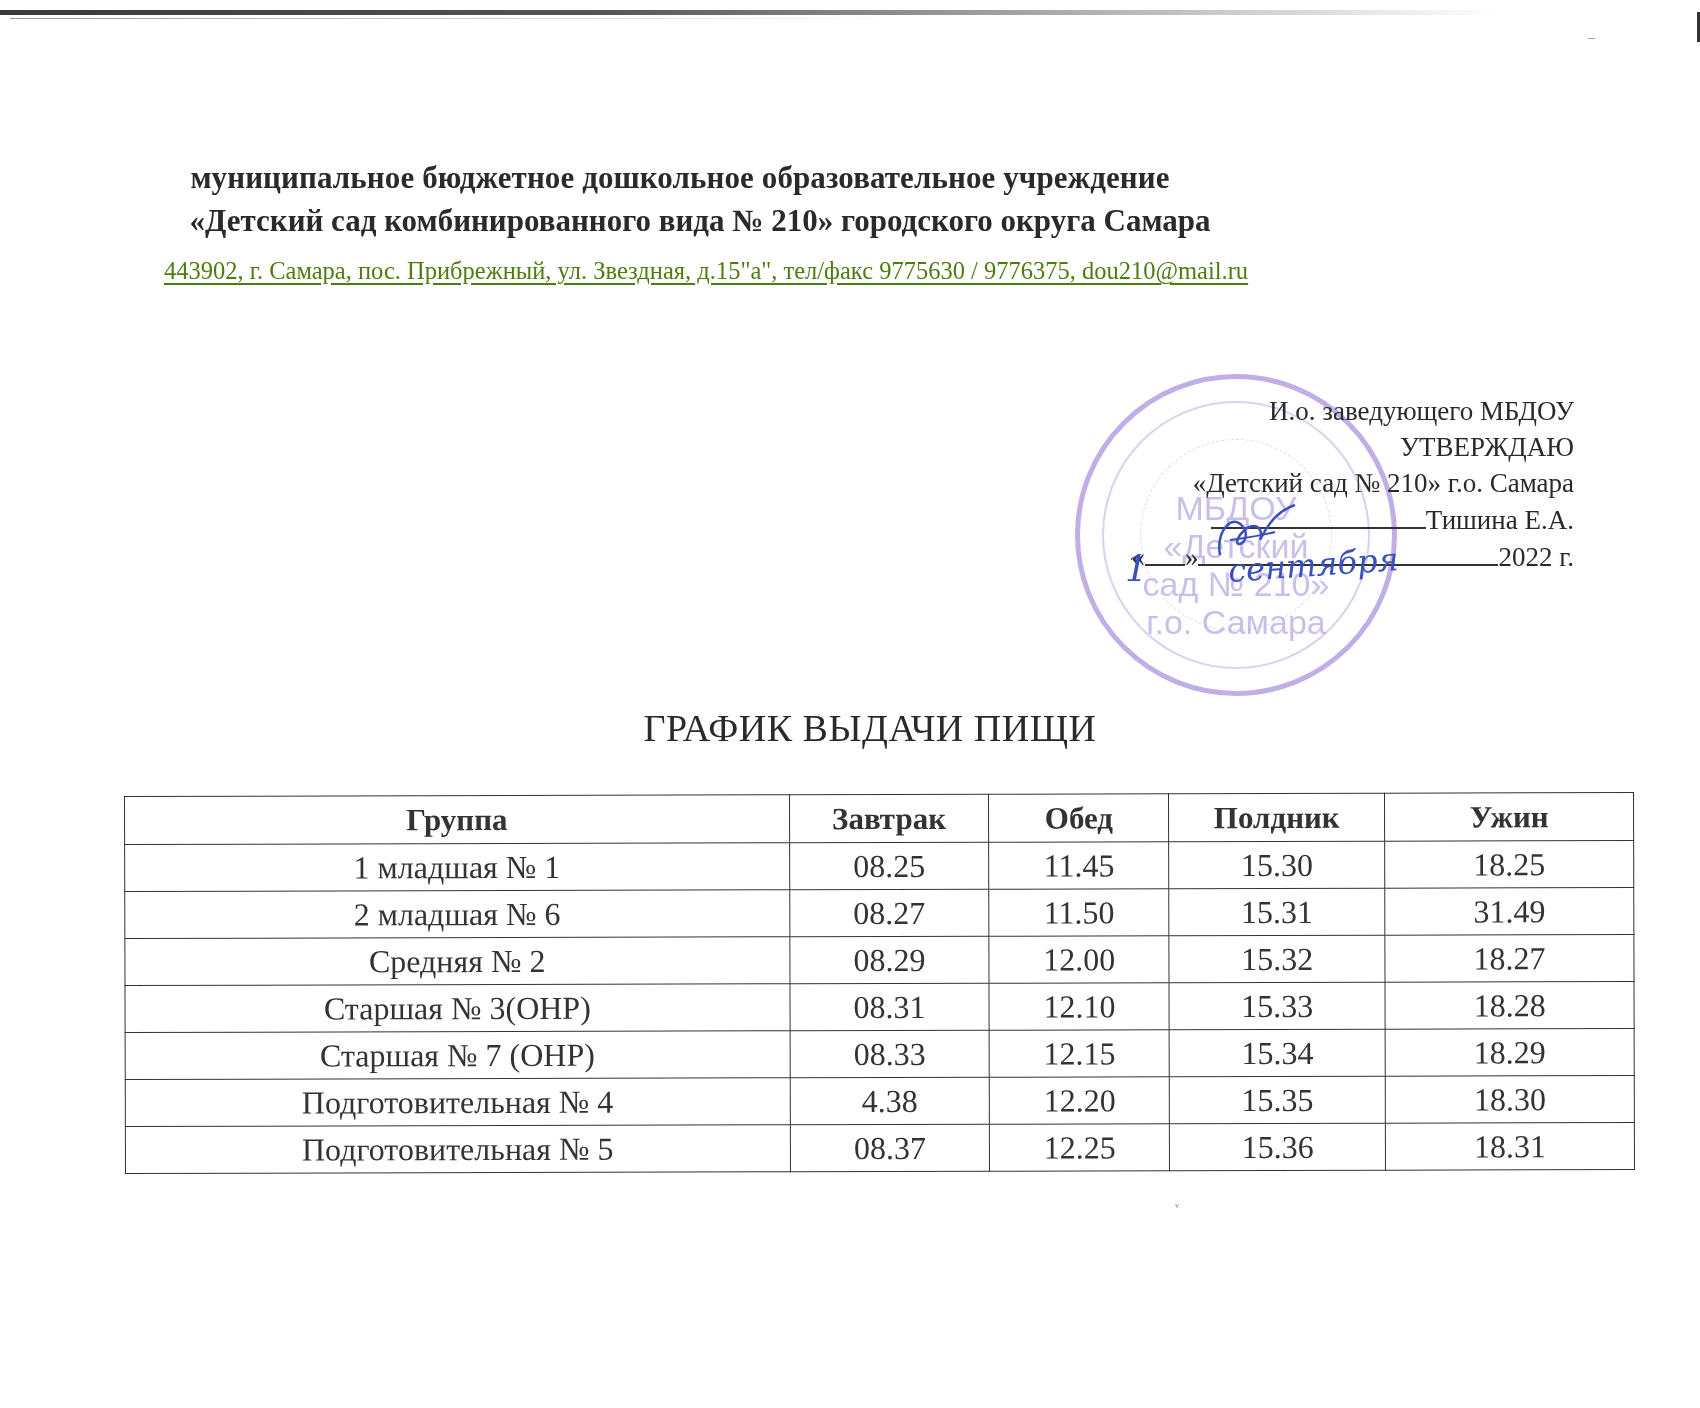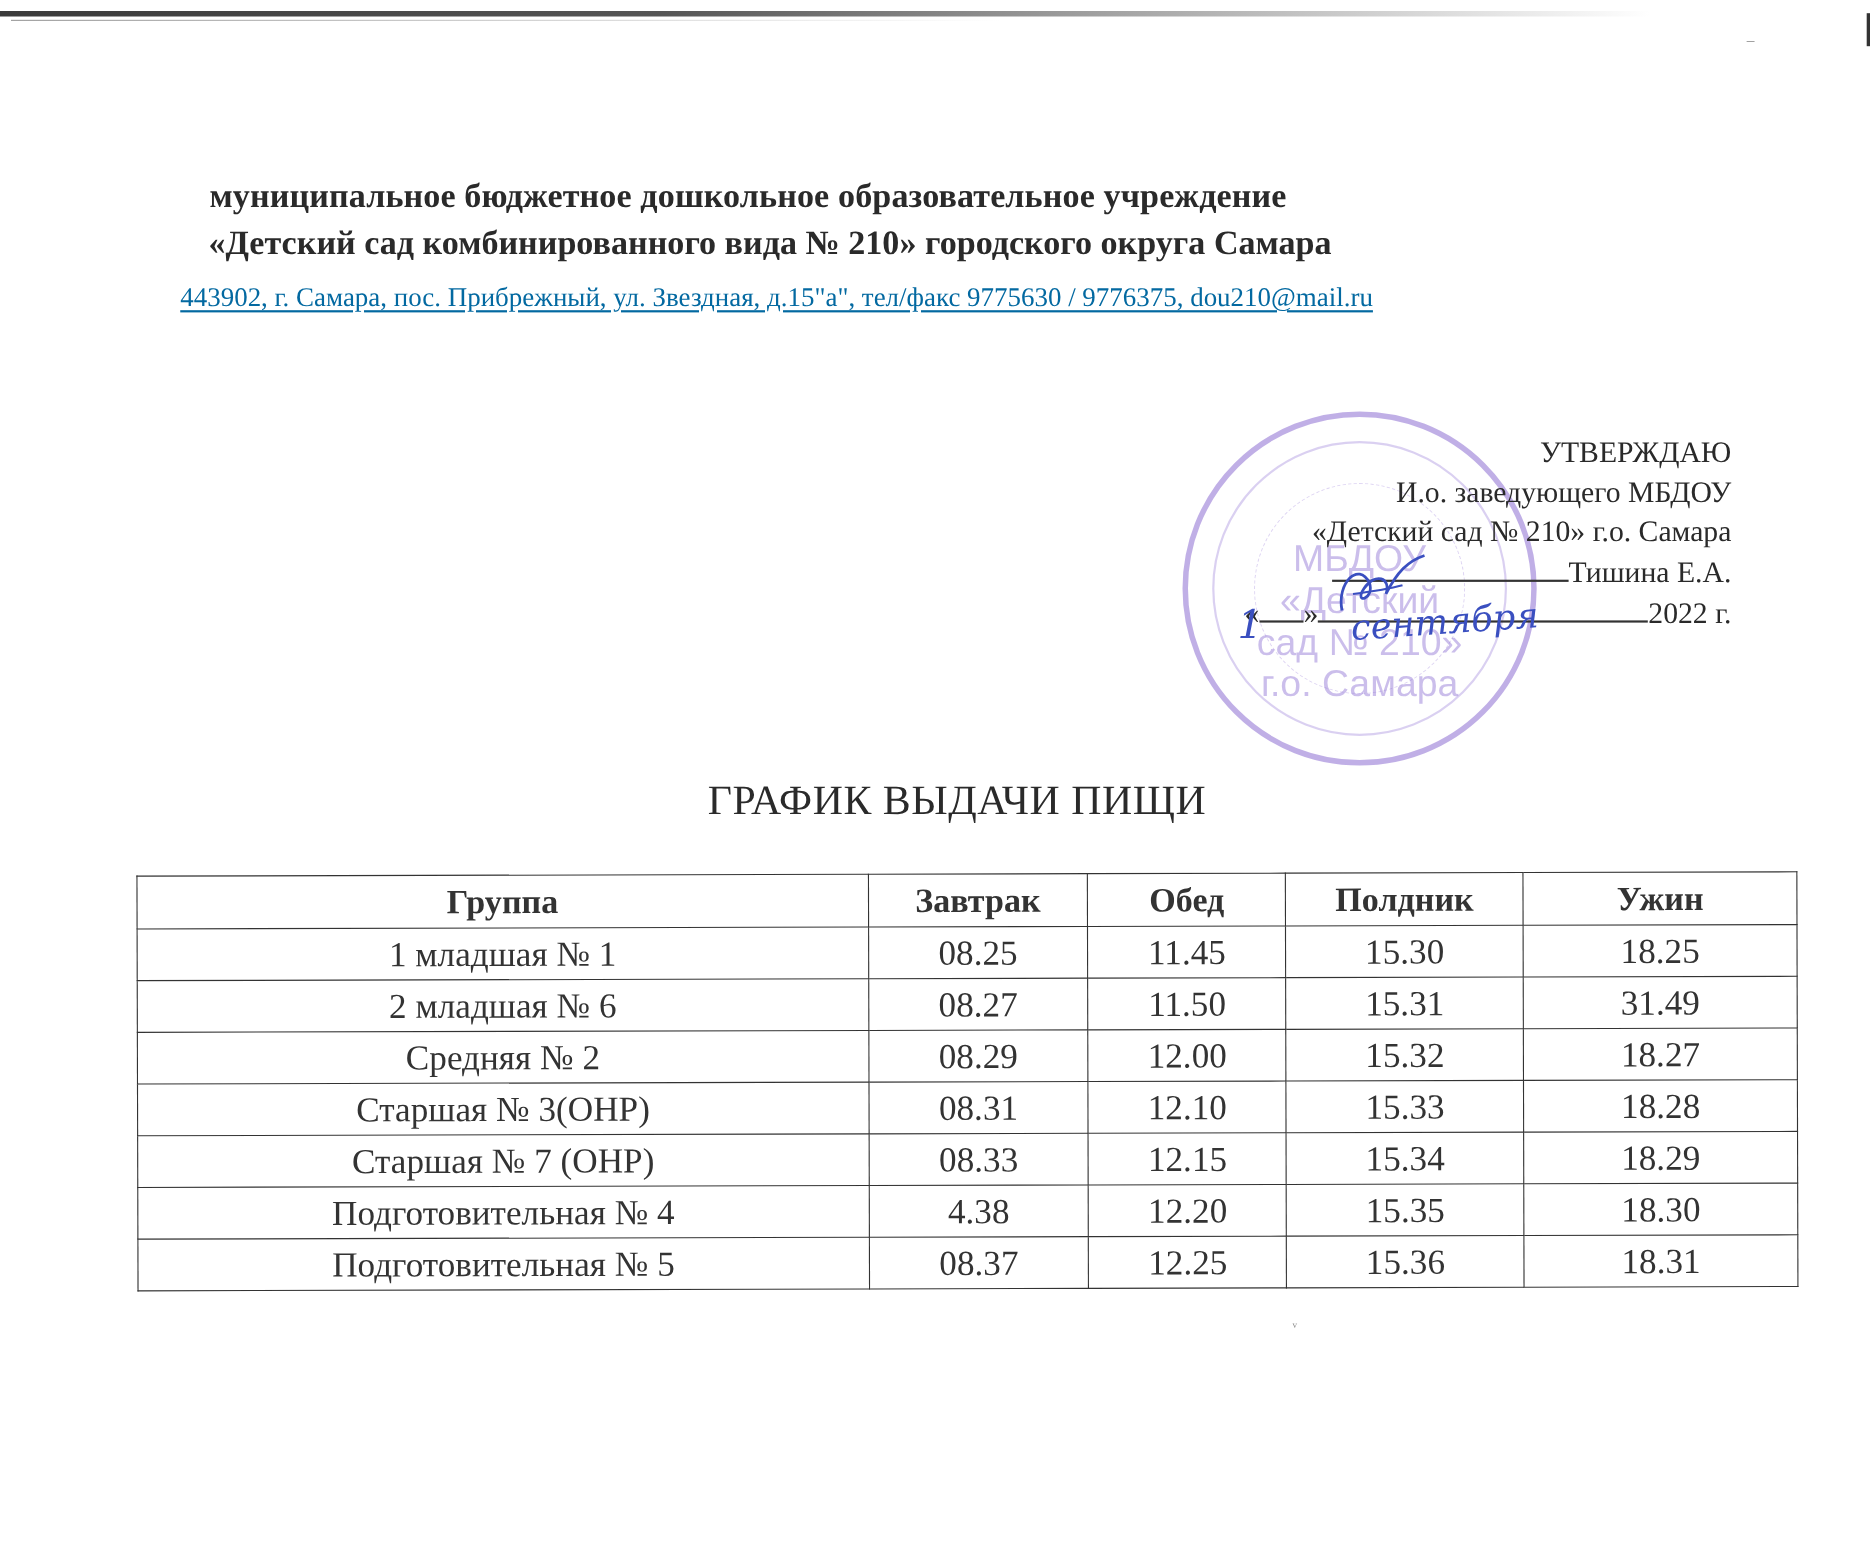--- a/index.html
+++ b/index.html
@@ -18,21 +18,21 @@
     .scan-edge-right {
       position: absolute; right: 0; top: 12px; width: 3px; height: 30px; background: #333;
     }
     .speck { position: absolute; color: #888; font-size: 14px; }
 
     .header { position: absolute; left: 0; width: 1360px; text-align: center; }
     .h-line1 { top: 160px; font-weight: bold; font-size: 31px; letter-spacing: 0.1px; }
     .h-line2 { top: 203px; font-weight: bold; font-size: 31px; padding-left: 40px; box-sizing: border-box; }
     .h-line3 {
       top: 257px; font-size: 24.5px; text-decoration: underline; text-underline-offset: 4px;
-      padding-left: 52px; box-sizing: border-box; color: #0369a1;
+      padding-left: 52px; box-sizing: border-box; color: #4d7c0f;
     }
 
     .approve { position: absolute; right: 126px; top: 393px; text-align: right; font-size: 27px; line-height: 36px; z-index: 3; }
     .approve .line { white-space: nowrap; }
     .blank { display: inline-block; border-bottom: 2px solid #333; height: 26px; vertical-align: baseline; }
 
     .stamp {
       position: absolute; left: 1075px; top: 374px; width: 322px; height: 322px; border-radius: 50%;
       border: 5px solid rgba(140,110,210,0.55); box-sizing: border-box; z-index: 1;
     }
@@ -86,22 +86,22 @@
   <div class="stamp-inner2"></div>
   <div class="stamp-center">
     <div>МБДОУ</div>
     <div>«Детский</div>
     <div>сад № 210»</div>
     <div>г.о. Самара</div>
   </div>
 </div>
 
 <div class="approve">
+  <div class="line">И.о. заведующего МБДОУ</div>
   <div class="line">УТВЕРЖДАЮ</div>
-  <div class="line">И.о. заведующего МБДОУ</div>
   <div class="line">«Детский сад № 210» г.о. Самара</div>
   <div class="line">
     <span class="blank" style="width:215px;"></span><span>Тишина Е.А.</span>
   </div>
   <div class="line">
     <span>«</span><span class="blank" style="width:40px;"></span><span>»</span><span class="blank" style="width:300px;"></span><span>2022 г.</span>
   </div>
 </div>
 
 <div class="signature">

